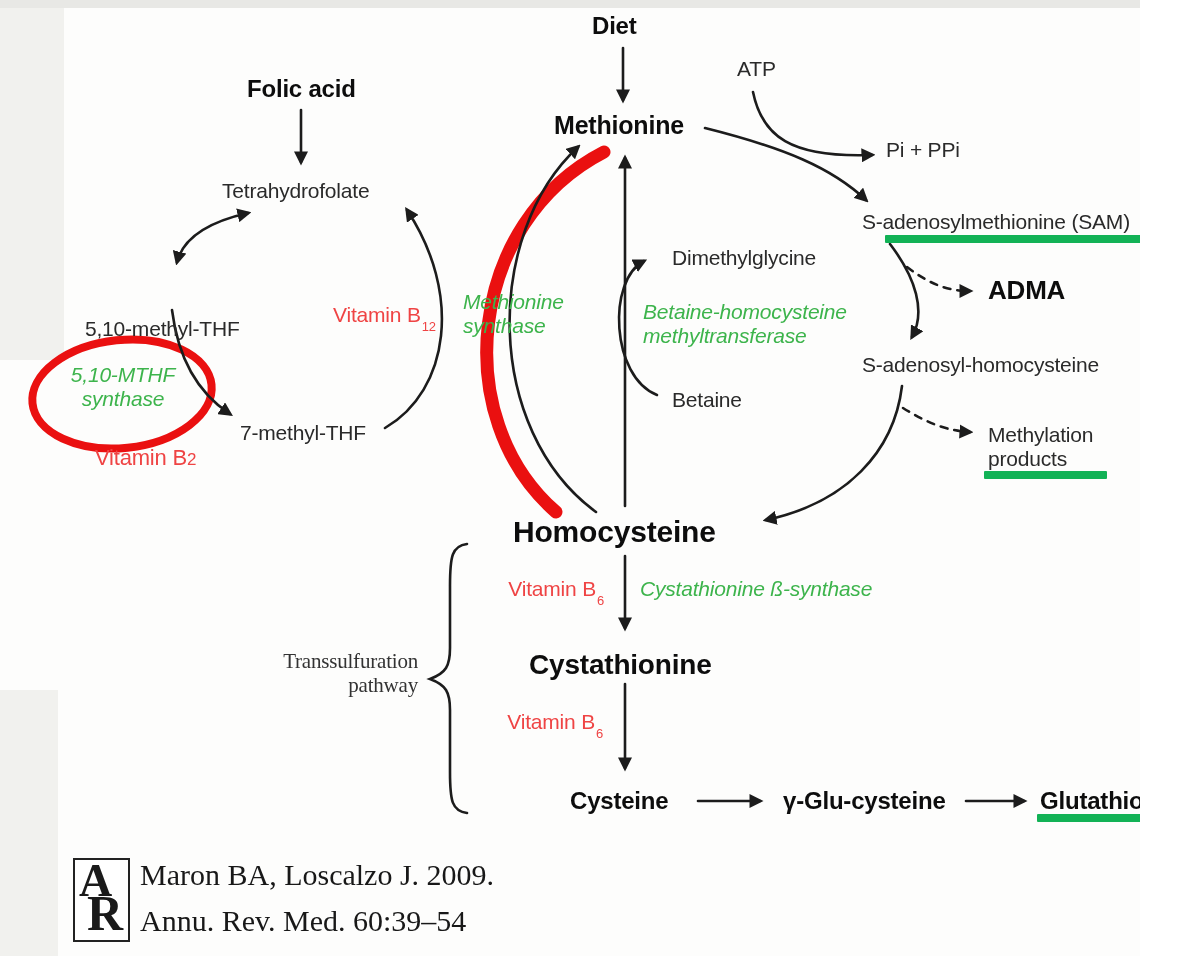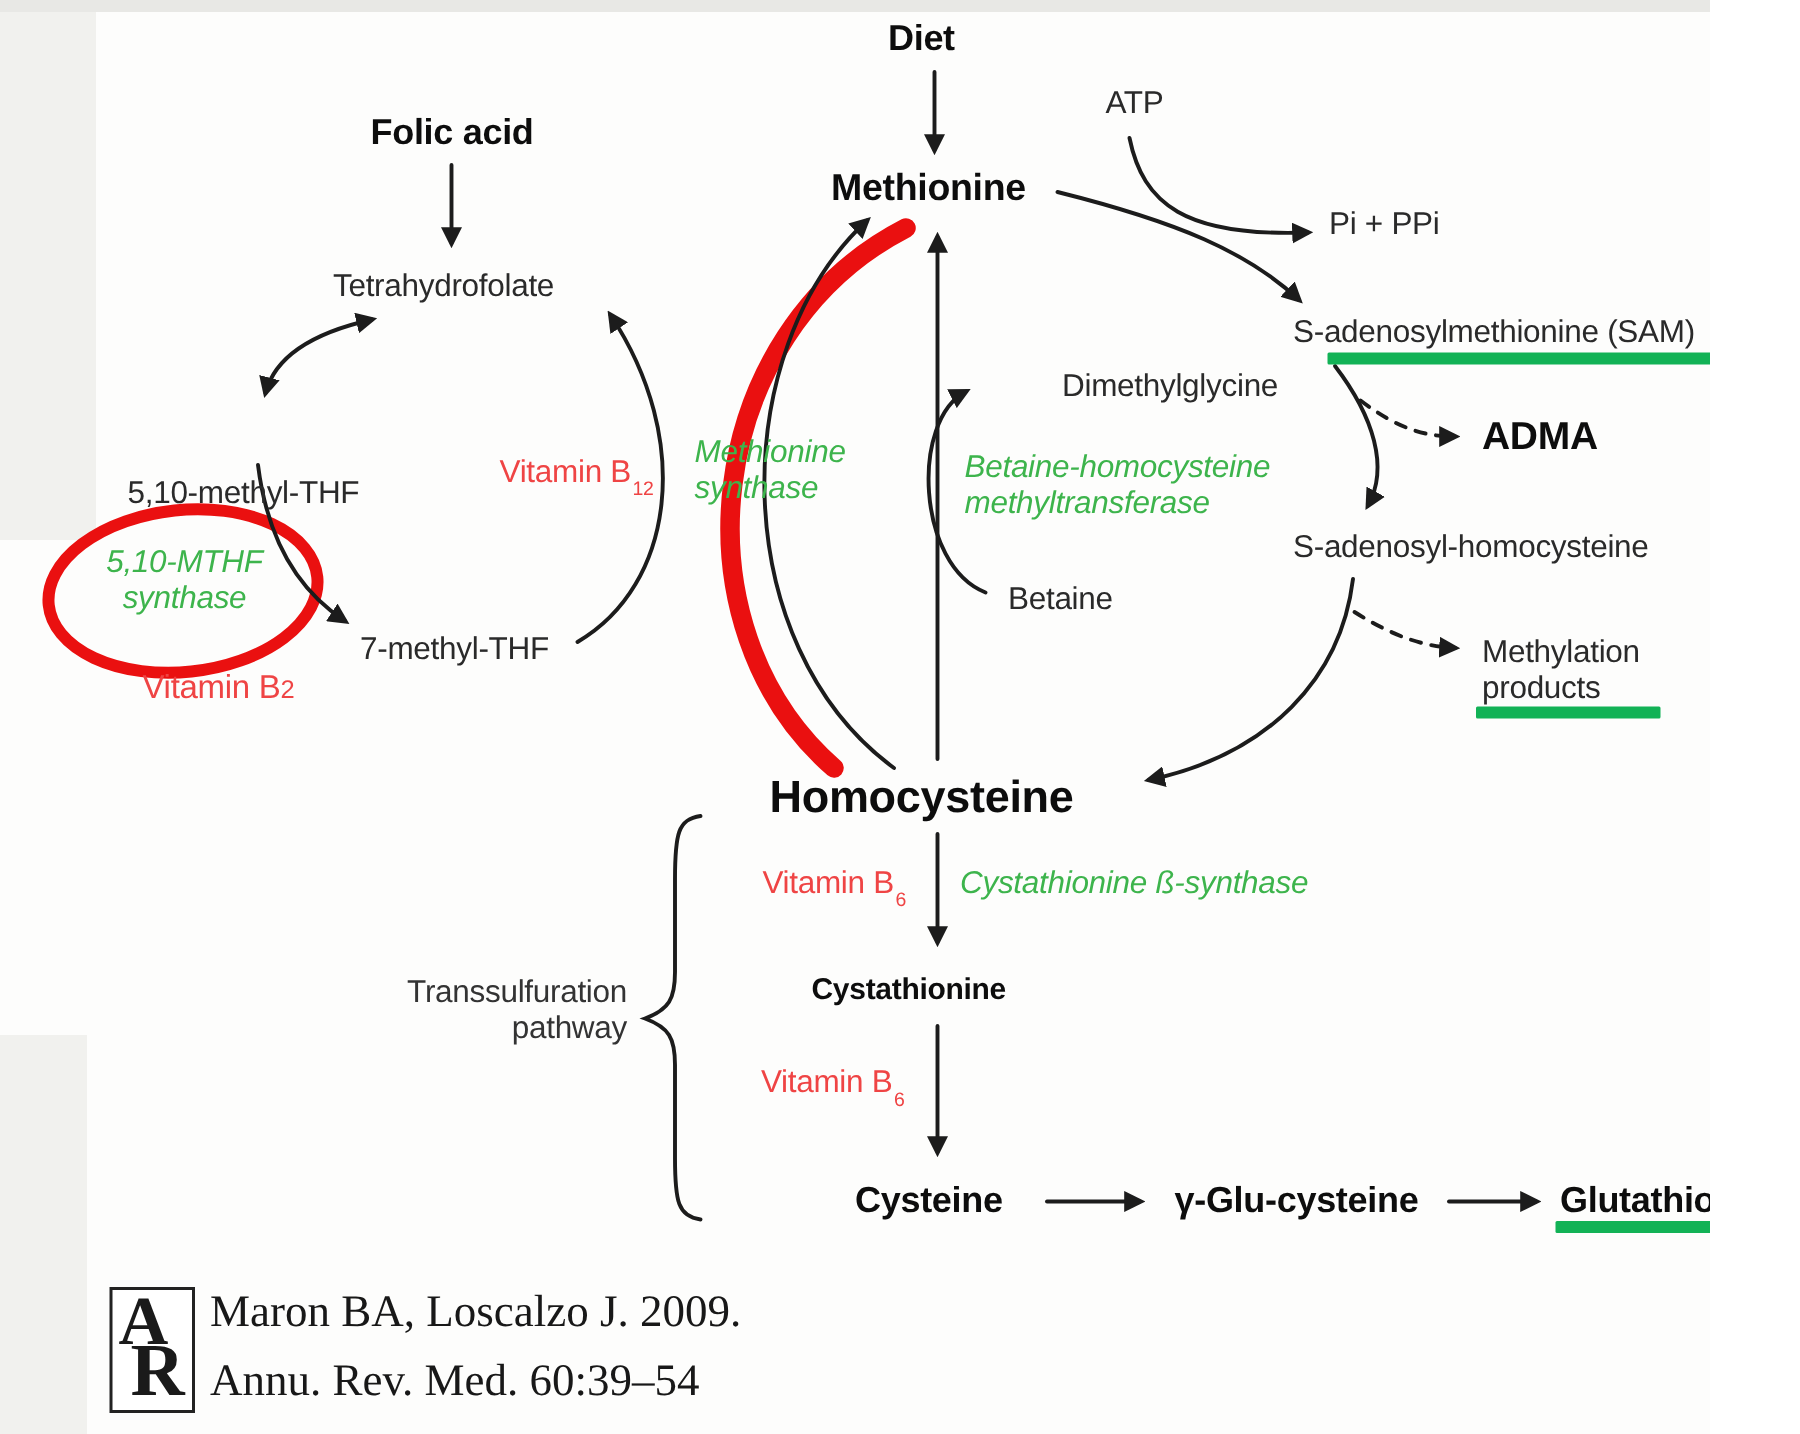--- a/index.html
+++ b/index.html
@@ -79,29 +79,29 @@
   <div class="lbl bold" style="left:592px;top:13px;font-size:24px;">Diet</div>
   <div class="lbl bold" style="left:247px;top:76px;font-size:24px;">Folic acid</div>
   <div class="lbl bold" style="left:554px;top:111px;font-size:25px;">Methionine</div>
   <div class="lbl" style="left:222px;top:179px;">Tetrahydrofolate</div>
   <div class="lbl" style="left:85px;top:277px;margin-top:40px;">5,10-methyl-THF</div>
   <div class="lbl" style="left:240px;top:421px;">7-methyl-THF</div>
   <div class="lbl" style="left:737px;top:57px;">ATP</div>
   <div class="lbl" style="left:886px;top:138px;">Pi + PPi</div>
   <div class="lbl" style="left:862px;top:210px;">S-adenosylmethionine (SAM)</div>
   <div class="lbl bold" style="left:988px;top:276px;font-size:26px;">ADMA</div>
-  <div class="lbl" style="left:672px;top:246px;margin-left:36px;">Dimethylglycine</div>
+  <div class="lbl" style="left:672px;top:246px;">Dimethylglycine</div>
   <div class="lbl" style="left:672px;top:388px;">Betaine</div>
   <div class="lbl" style="left:862px;top:353px;">S-adenosyl-homocysteine</div>
   <div class="lbl" style="left:988px;top:423px;">
     <div>Methylation</div>
     <div>products</div>
   </div>
   <div class="lbl bold" style="left:513px;top:515px;font-size:30px;">Homocysteine</div>
-  <div class="lbl bold" style="left:541px;top:649px;font-size:20px;">Cystathionine</div>
+  <div class="lbl bold" style="left:529px;top:649px;font-size:28px;">Cystathionine</div>
   <div class="lbl bold" style="left:570px;top:788px;font-size:24px;">Cysteine</div>
   <div class="lbl bold" style="left:783px;top:788px;font-size:24px;">γ-Glu-cysteine</div>
   <div class="lbl bold" style="left:1040px;top:788px;font-size:24px;">Glutathione</div>
 
   <div class="lbl green" style="left:68px;top:363px;text-align:center;width:110px;">
     <div>5,10-MTHF</div>
     <div>synthase</div>
   </div>
   <div class="lbl green" style="left:463px;top:290px;">
     <div>Methionine</div>
@@ -119,21 +119,21 @@
   <div class="lbl blue" style="left:95px;top:446px;font-weight:normal;font-size:22px;">
     <span>Vitamin B</span><span style="font-size:17px;">2</span>
   </div>
   <div class="lbl blue rt" style="left:465px;top:577px;width:138px;">
     <span>Vitamin B</span><sub class="vsub">6</sub>
   </div>
   <div class="lbl blue rt" style="left:464px;top:710px;width:138px;">
     <span>Vitamin B</span><sub class="vsub">6</sub>
   </div>
 
-  <div class="lbl rt" style="left:255px;top:650px;width:163px;color:#333;">
+  <div class="lbl rt" style="left:255px;top:650px;width:163px;color:#333;font-family:Liberation Serif, serif;">
     <div>Transsulfuration</div>
     <div>pathway</div>
   </div>
 
   <div id="arlogo">
     <span class="a">A</span>
     <span class="r">R</span>
   </div>
   <div class="lbl serif" style="left:140px;top:858px;font-size:30px;letter-spacing:0;">Maron BA, Loscalzo J. 2009.</div>
   <div class="lbl serif" style="left:140px;top:904px;font-size:30px;letter-spacing:0;">Annu. Rev. Med. 60:39–54</div>

